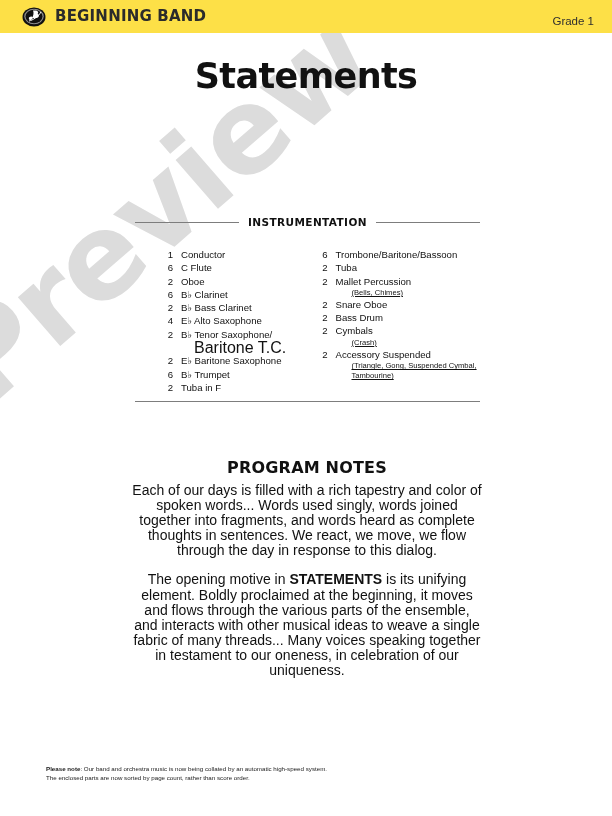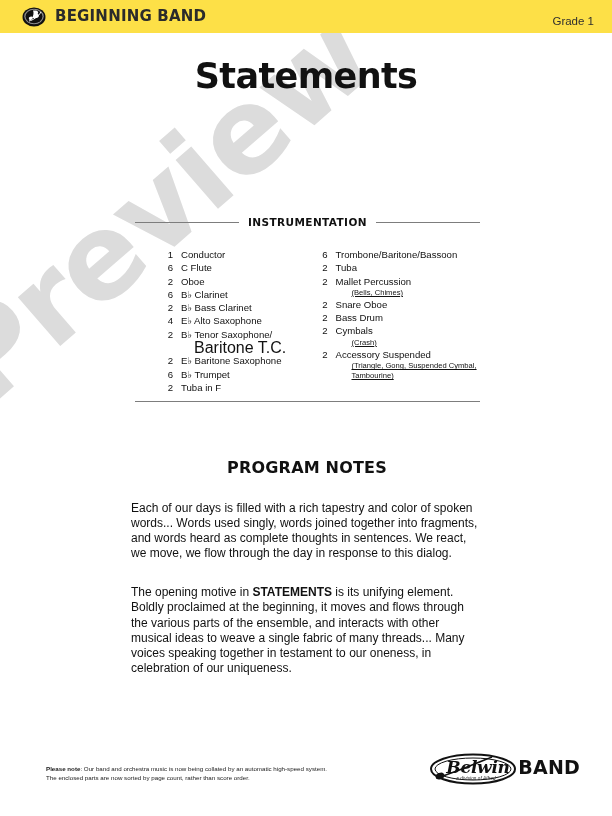--- a/index.html
+++ b/index.html
@@ -190,25 +190,25 @@
   }
   #notes-heading {
     text-align: center;
     font-family: "DejaVu Sans", sans-serif;
     font-weight: 700;
     font-size: 16px;
     letter-spacing: 0.2px;
     color: #111111;
   }
   .notes-para {
-    margin-top: 24px;
-    font-size: 12px;
+    margin-top: 6px;
+    font-size: 14px;
     line-height: 15.1px;
     color: #111111;
-    text-align: left;
+    text-align: center;
   }
   .notes-para b {
     font-weight: 700;
   }
 
   
   #footer-note {
     position: absolute;
     left: 46px;
     top: 764px;
@@ -385,27 +385,14 @@
     <p class="notes-para">
       <span>The opening motive in </span><b>STATEMENTS</b><span> is its unifying element. Boldly proclaimed at the beginning, it moves and flows through the various parts of the ensemble, and interacts with other musical ideas to weave a single fabric of many threads... Many voices speaking together in testament to our oneness, in celebration of our uniqueness.</span>
     </p>
   </div>
 
   <div id="footer-note">
     <b>Please note</b><span>: Our band and orchestra music is now being collated by an automatic high-speed system.</span><br>
     <span>The enclosed parts are now sorted by page count, rather than score order.</span>
   </div>
 
-  <div id="footer-logo">
-    <div id="belwin-mark">
-      <svg width="86" height="34" viewBox="0 0 86 34">
-        <ellipse cx="43" cy="17" rx="42" ry="14.5" fill="none" stroke="#111111" stroke-width="2"></ellipse>
-        <ellipse cx="43" cy="17" rx="38" ry="11" fill="none" stroke="#111111" stroke-width="1"></ellipse>
-        <path d="M6 26 C22 22 44 12 62 5" stroke="#111111" stroke-width="1.6" fill="none"></path>
-        <ellipse cx="10" cy="24" rx="4.5" ry="3.2" fill="#111111" transform="rotate(-20 10 24)"></ellipse>
-      </svg>
-      <div id="belwin-word">Belwin</div>
-      <div id="belwin-sub">a division of Alfred</div>
-    </div>
-    <div id="band-word">BAND</div>
-  </div>
 
 </div>
 
 </body></html>

